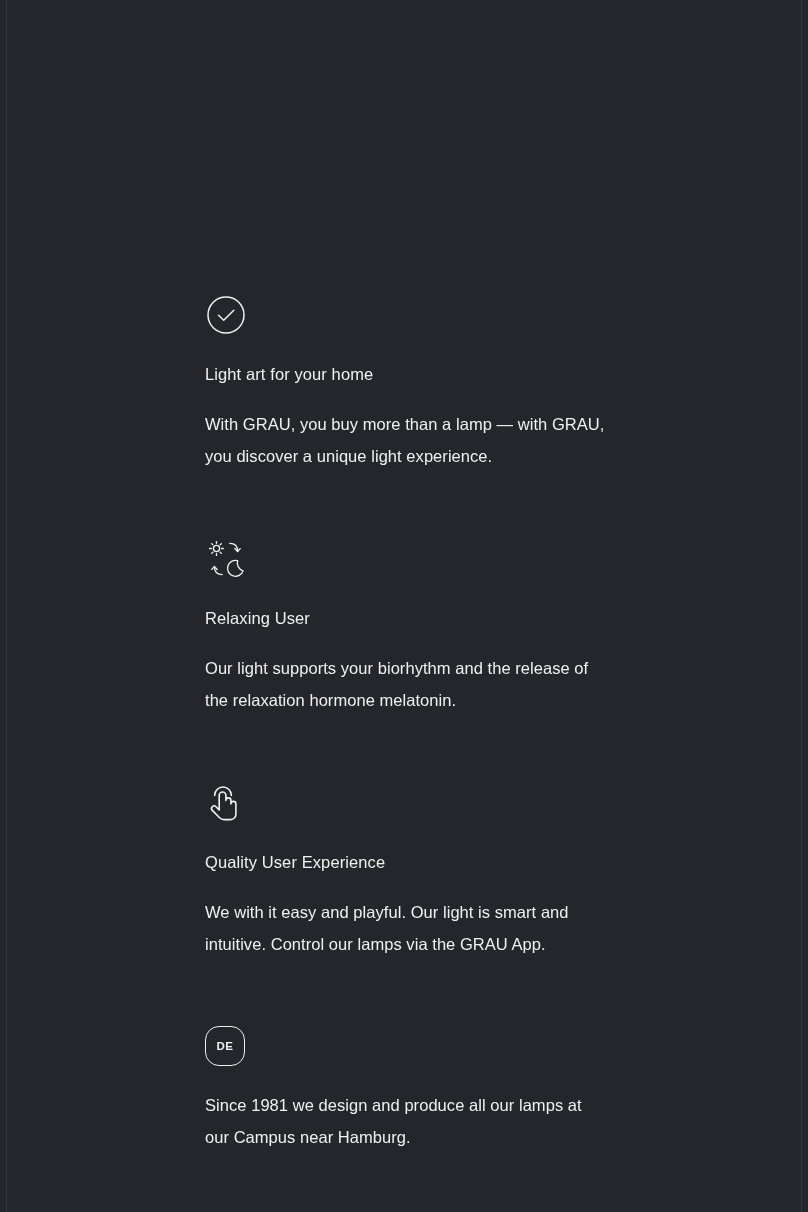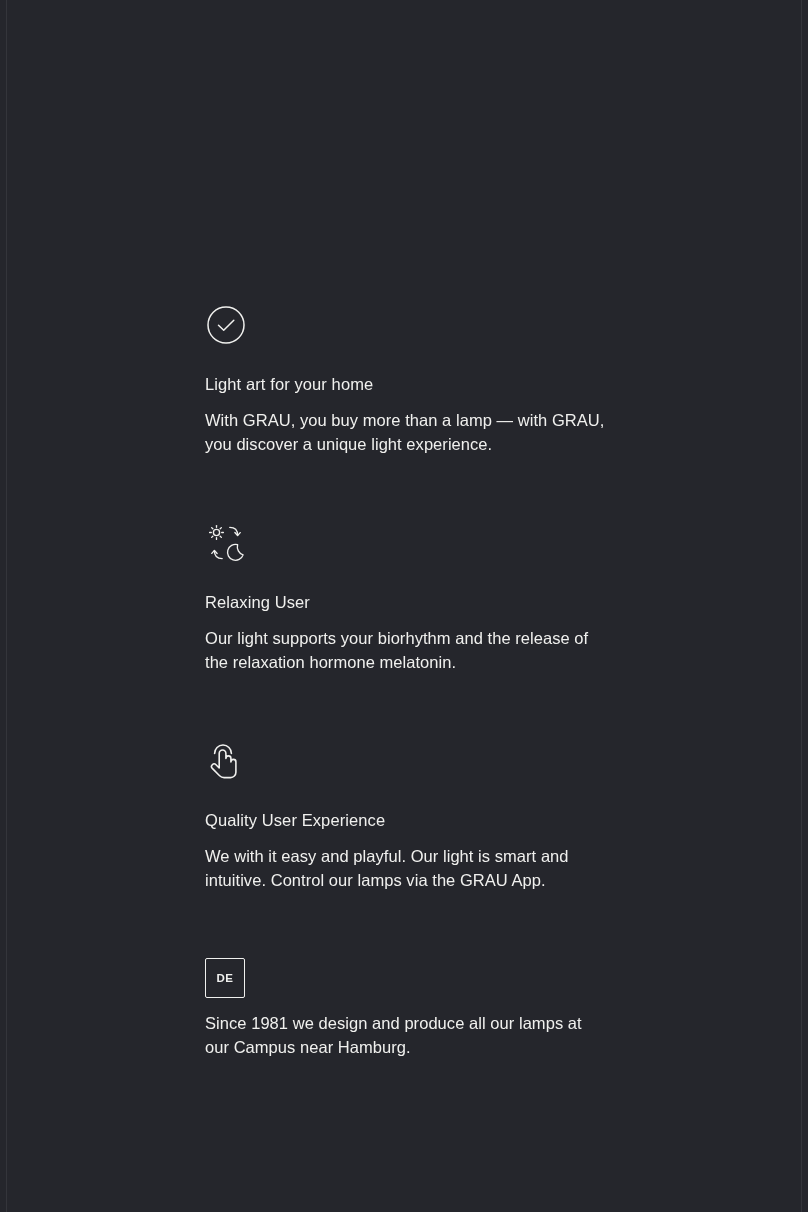--- a/index.html
+++ b/index.html
@@ -26,21 +26,21 @@
     width: 1px;
     height: 1212px;
     background: #34353b;
   }
   .edge-rule.left  { left: 6px; }
   .edge-rule.right { left: 801px; }
 
   .features {
     position: absolute;
     left: 205px;
-    top: 304px;
+    top: 294px;
     width: 420px;
   }
 
   .feature { margin-bottom: 0; }
   .feature + .feature { margin-top: 66px; }
 
   .feature-icon {
     width: 42px;
     height: 42px;
     display: block;
@@ -51,35 +51,35 @@
   .feature-title {
     margin-top: 27px;
     font-size: 16.5px;
     line-height: 22px;
     font-weight: 400;
     color: #f0f0ee;
     letter-spacing: 0.1px;
   }
 
   .feature-body {
-    margin-top: 13px;
+    margin-top: 23px;
     font-size: 16.5px;
-    line-height: 24px;
+    line-height: 32px;
     font-weight: 400;
     color: #f0f0ee;
     letter-spacing: 0.05px;
     max-width: 400px;
   }
 
   
   .de-badge {
     width: 40px;
     height: 40px;
     border: 1.6px solid #f0f0ee;
-    border-radius: 2px;
+    border-radius: 14px;
     display: flex;
     align-items: center;
     justify-content: center;
   }
   .de-badge-label {
     font-size: 11.5px;
     font-weight: 700;
     letter-spacing: 0.6px;
     color: #f0f0ee;
   }

